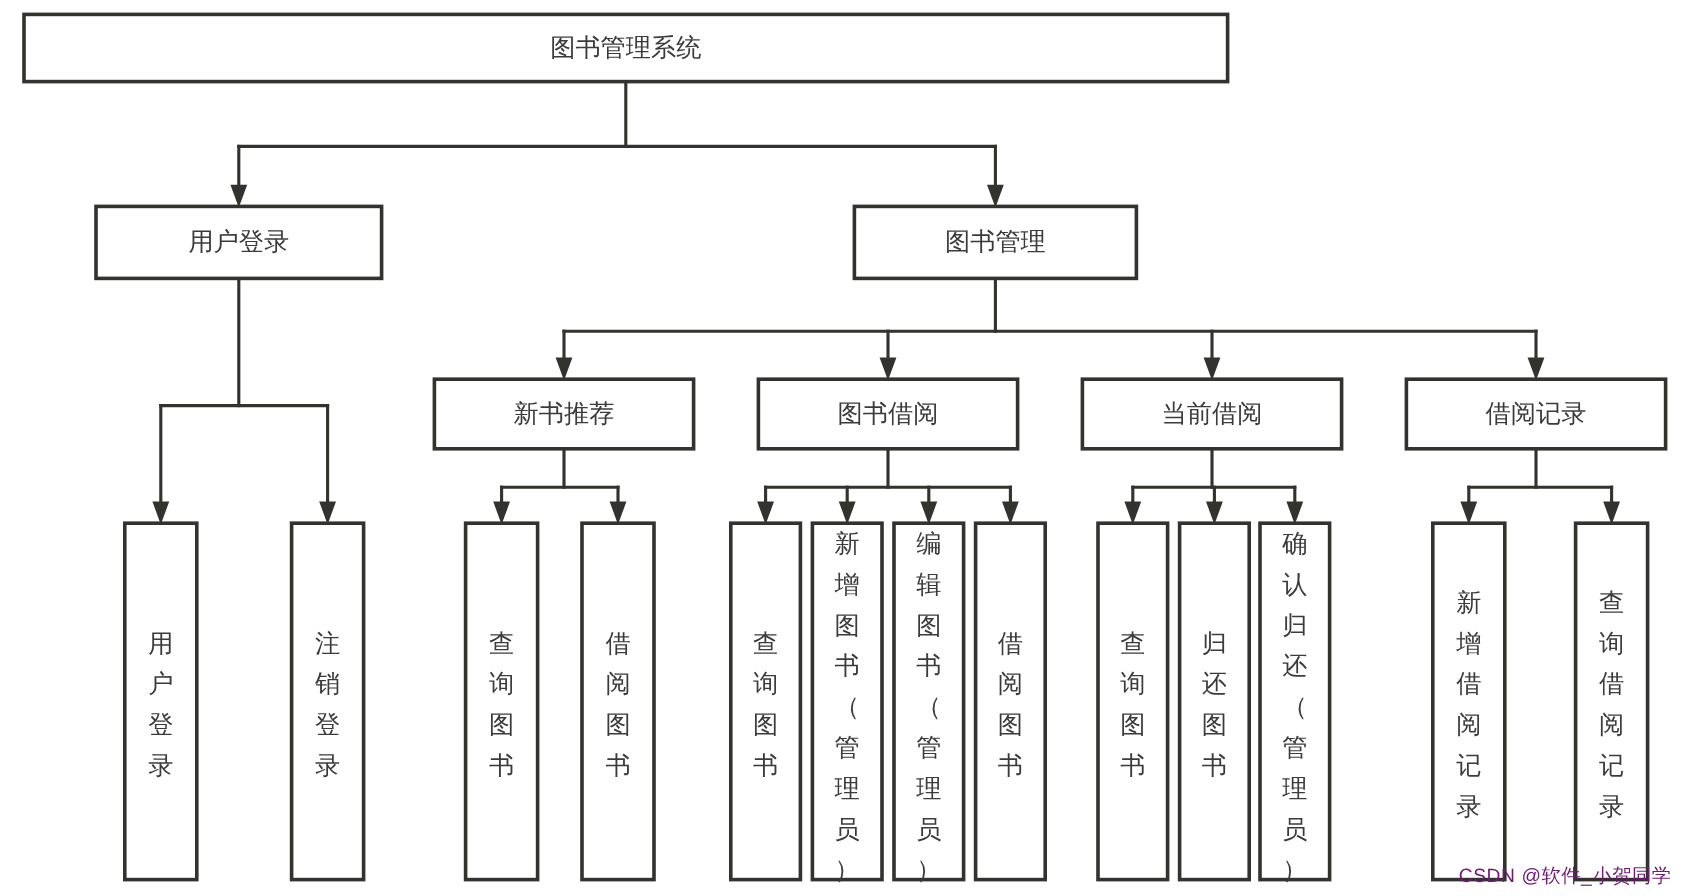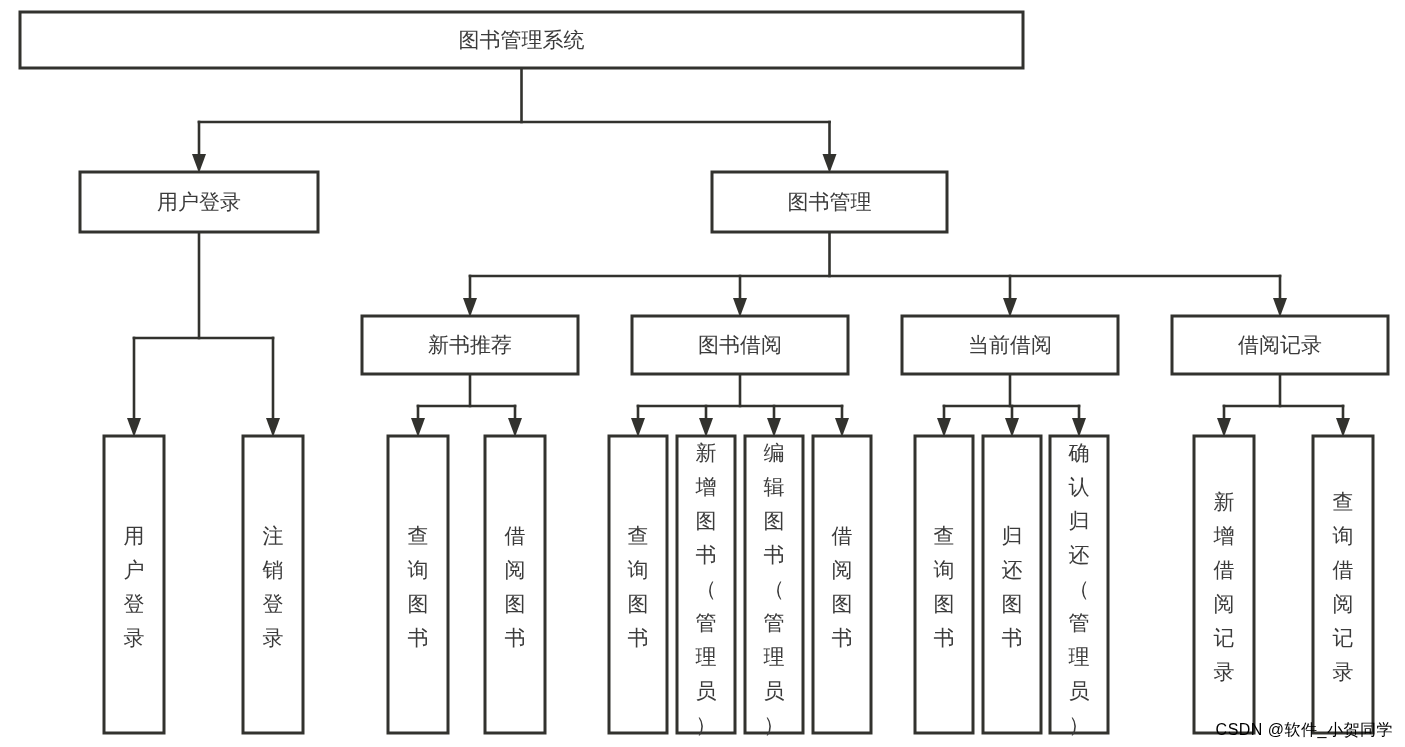--- a/index.html
+++ b/index.html
@@ -54,21 +54,21 @@
     font-family: "Liberation Sans", "DejaVu Sans", sans-serif;
     font-size: 21px;
     text-anchor: middle;
   }
   .watermark {
     position: absolute;
     right: 12px;
     bottom: 6px;
     font-family: "Liberation Sans", "DejaVu Sans", sans-serif;
     font-size: 16px;
-    color: #000000;
+    color: #701a75;
     letter-spacing: 0.5px;
     white-space: nowrap;
     user-select: none;
     margin-top: 36px;
   }
 </style>
 </head>
 <body>
 
 <div id="diagram-root">

